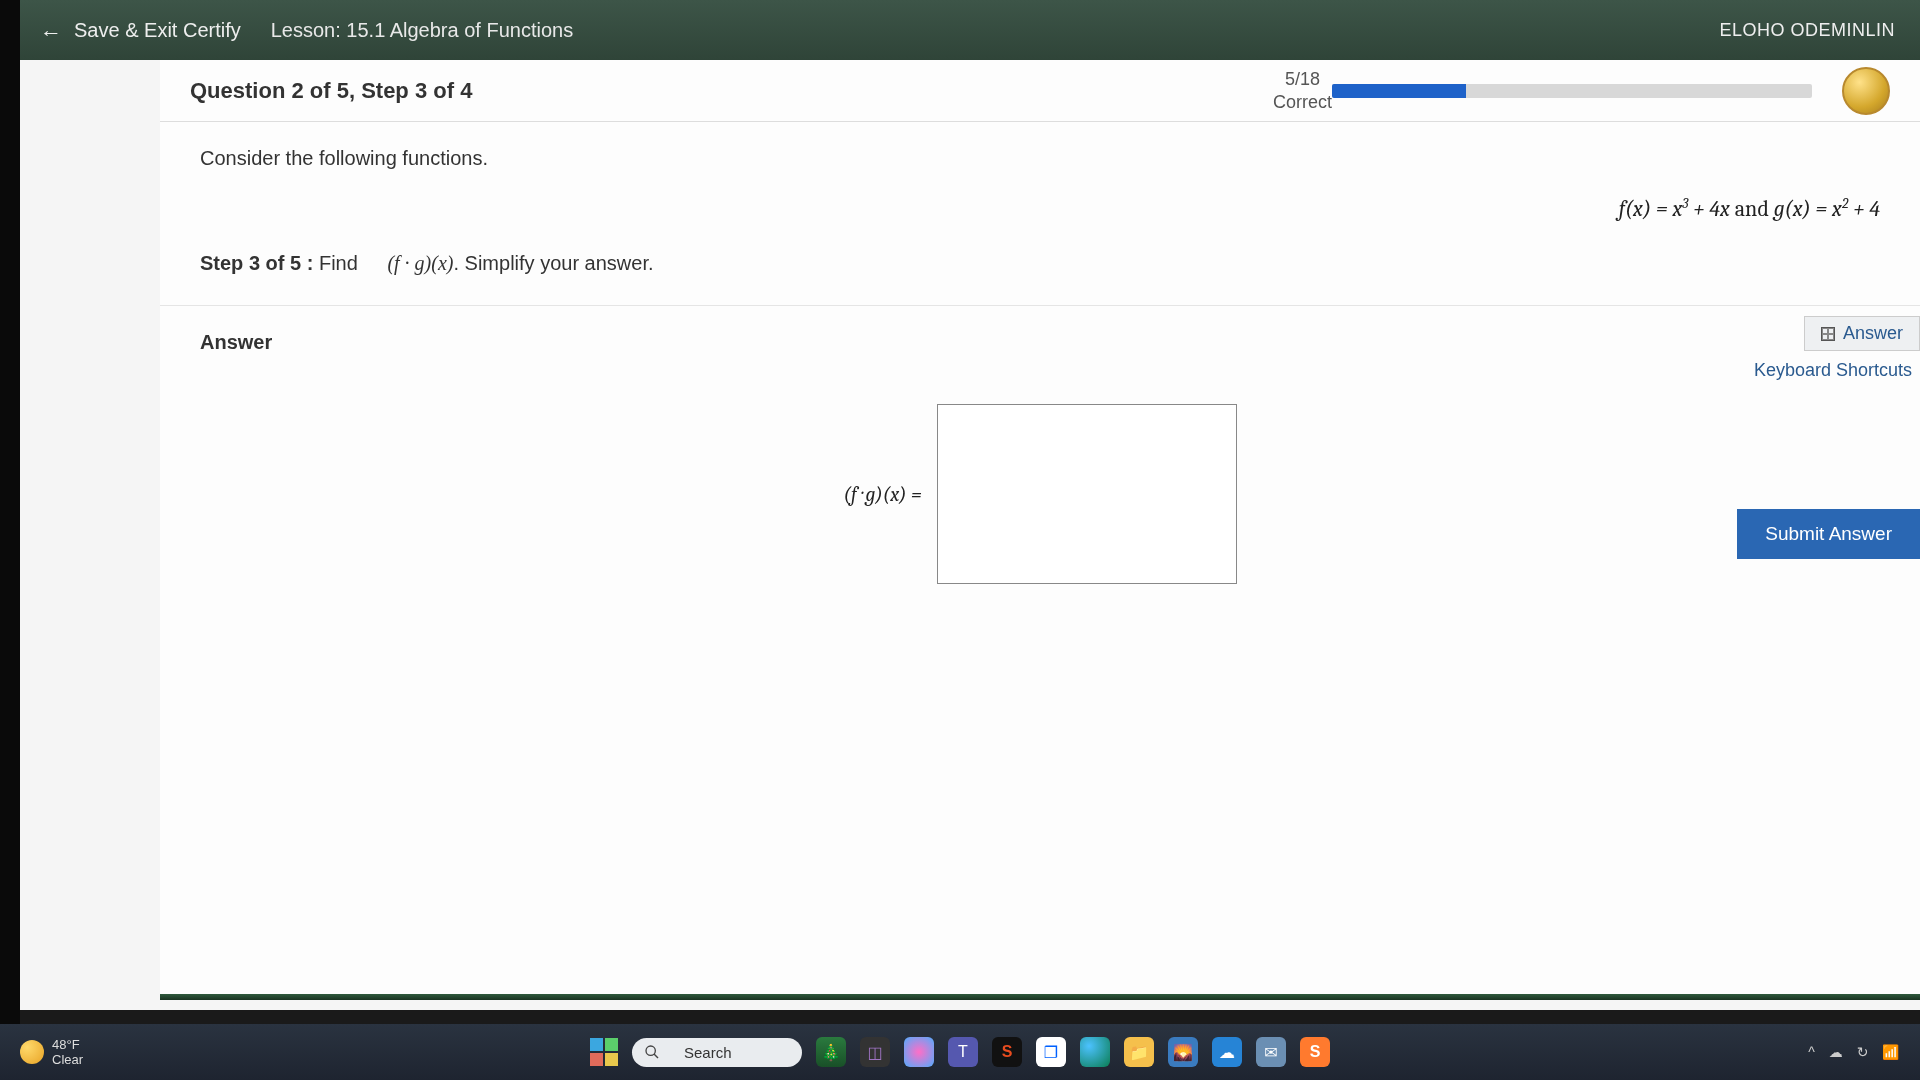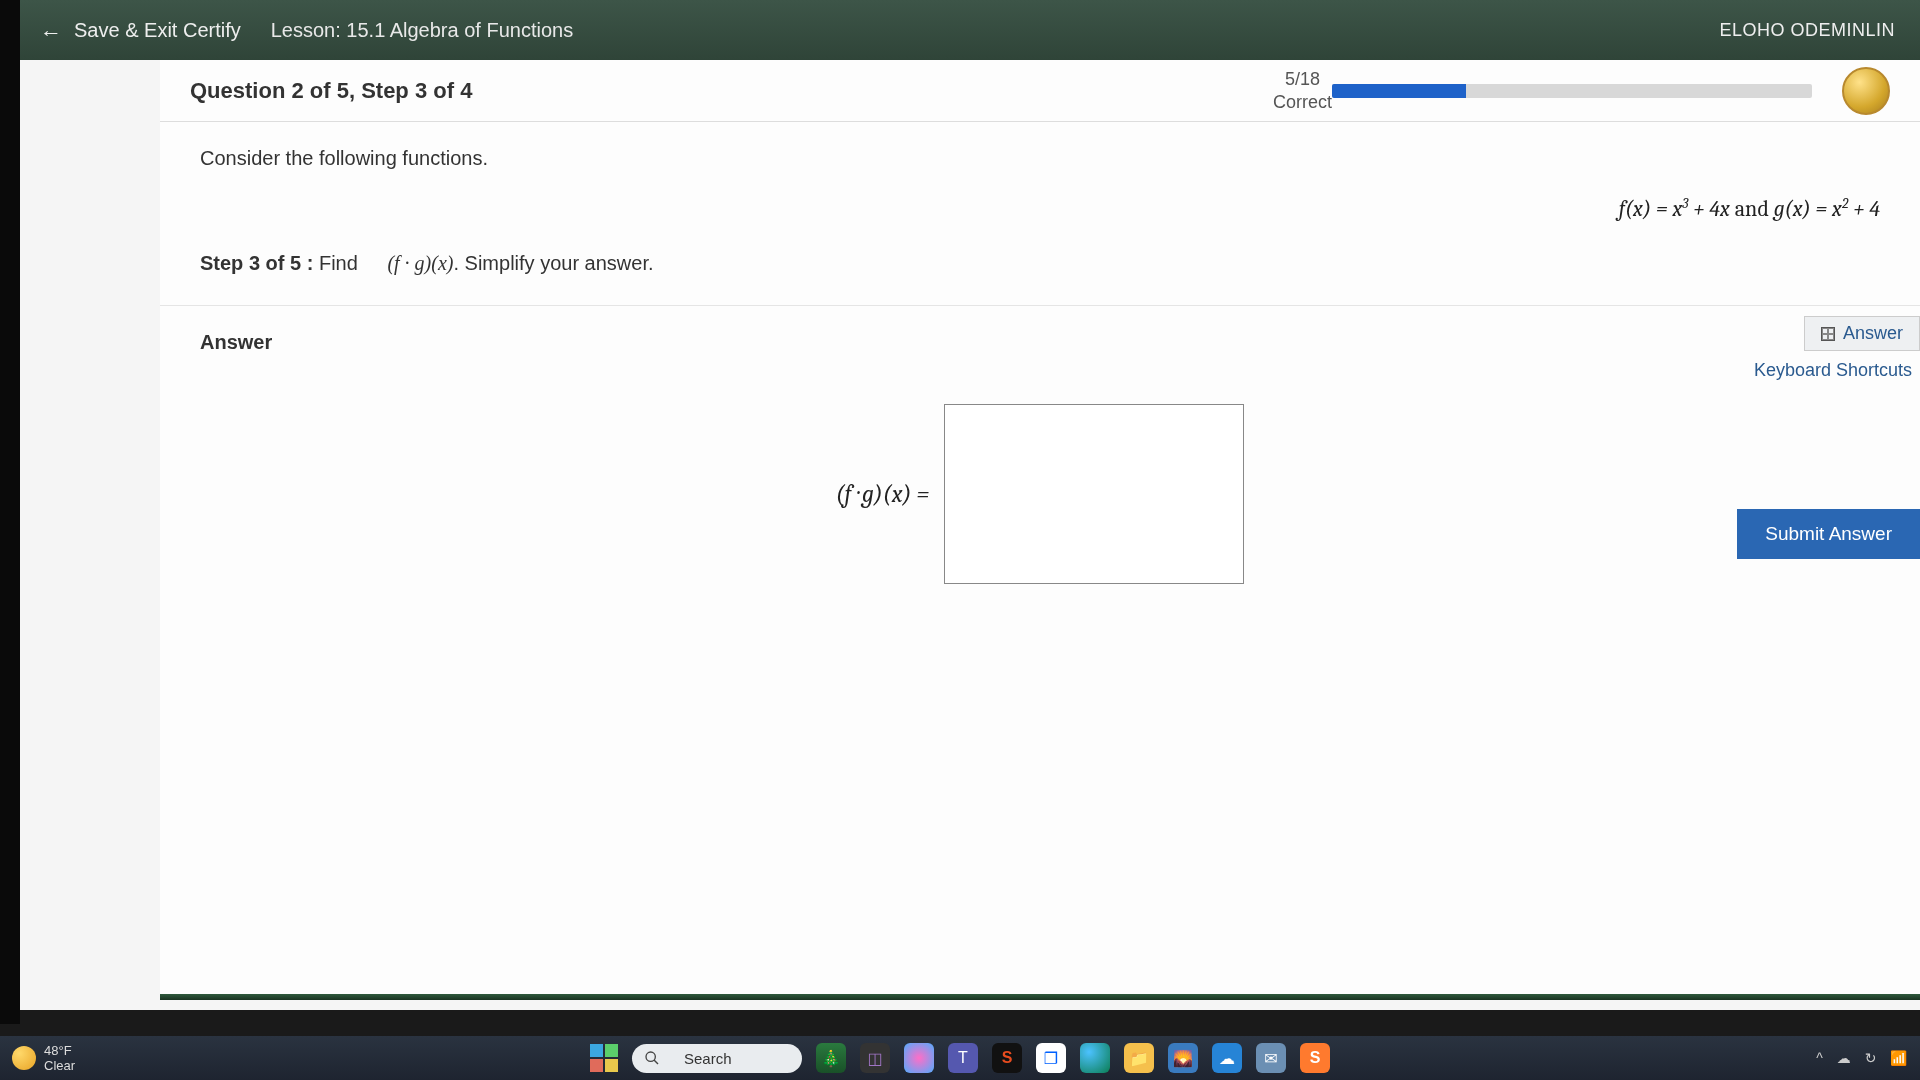--- a/index.html
+++ b/index.html
@@ -25,26 +25,26 @@
 .math-line .rm { font-style:normal; }
 .math-line sup { font-size:14px; vertical-align:super; }
 .step-line { font-size:20px; color:#333; }
 .step-line .bold { font-weight:700; }
 .step-line .math { font-style:italic; font-family:Liberation Serif, serif;margin-left:24px; }
 .answer-section { padding:25px 40px; position:relative; }
 .answer-header { font-size:20px; font-weight:700; color:#333; margin-bottom:50px; }
 .keypad-box { position:absolute; right:0; top:10px; background:#eef0f2; border:1px solid #ccc; padding:6px 16px; font-size:18px; color:#2a5a8f; display:flex; align-items:center; gap:8px; }
 .keyboard-shortcuts { position:absolute; right:0; top:50px; font-size:18px; color:#2a5a8f; padding:4px 8px; }
 .answer-input-row { display:flex; align-items:center; justify-content:center; margin-top:40px; }
-.fg-label { font-style:italic; font-family:"Cambria","Times New Roman",serif; font-size:24px; color:#222; margin-right:15px; }
+.fg-label { font-style:italic; font-family:"Cambria","Times New Roman",serif; font-size:20px; color:#222; margin-right:15px; }
 .answer-box { width:300px; height:180px; border:1px solid #888; background:#fff; resize:none; font-size:20px; padding:10px; font-family:"Cambria",serif; }
 .submit-btn { position:absolute; right:0; bottom:50px; background:#2a67b3; color:#fff; border:none; padding:14px 28px; font-size:19px; cursor:pointer; }
 .bottom-strip { position:absolute; bottom:0; left:0; right:0; height:6px; background:linear-gradient(to bottom,#2f5a3d,#1a3322); }
 
-.taskbar { position:absolute; bottom:0; left:0; right:0; height:44px; background:linear-gradient(to top,#1e2430,#2a3340); display:flex; align-items:center; padding:0 12px; z-index:50; }
+.taskbar { position:absolute; bottom:0; left:0; right:0; height:56px; background:linear-gradient(to top,#1e2430,#2a3340); display:flex; align-items:center; padding:0 20px; z-index:50; }
 .weather { display:flex; align-items:center; color:#ddd; font-size:13px; gap:8px; }
 .weather-icon { width:24px; height:24px; border-radius:50%; background:radial-gradient(circle at 30% 30%,#ffd96b,#e8a325); }
 .task-center { position:absolute; left:50%; transform:translateX(-50%); display:flex; align-items:center; gap:14px; }
 .win-logo { width:28px; height:28px; display:grid; grid-template-columns:1fr 1fr; grid-template-rows:1fr 1fr; gap:2px; }
 .win-logo span { background:#4cc2ff; }
 .win-logo span:nth-child(1){background:#3ba7e0;} .win-logo span:nth-child(2){background:#5bcf6b;} .win-logo span:nth-child(3){background:#e06b5b;} .win-logo span:nth-child(4){background:#e8c84c;}
 .search-pill { display:flex; align-items:center; background:#e9ecef; border-radius:20px; padding:6px 18px 6px 12px; gap:24px; color:#333; font-size:15px; width:170px; }
 .tb-icon { width:30px; height:30px; border-radius:6px; display:flex; align-items:center; justify-content:center; font-size:16px; color:#fff; }
 .tb-tree{background:linear-gradient(#2a7a3e,#195028);} 
 .tb-vs{background:#333;color:#a074c4;}

